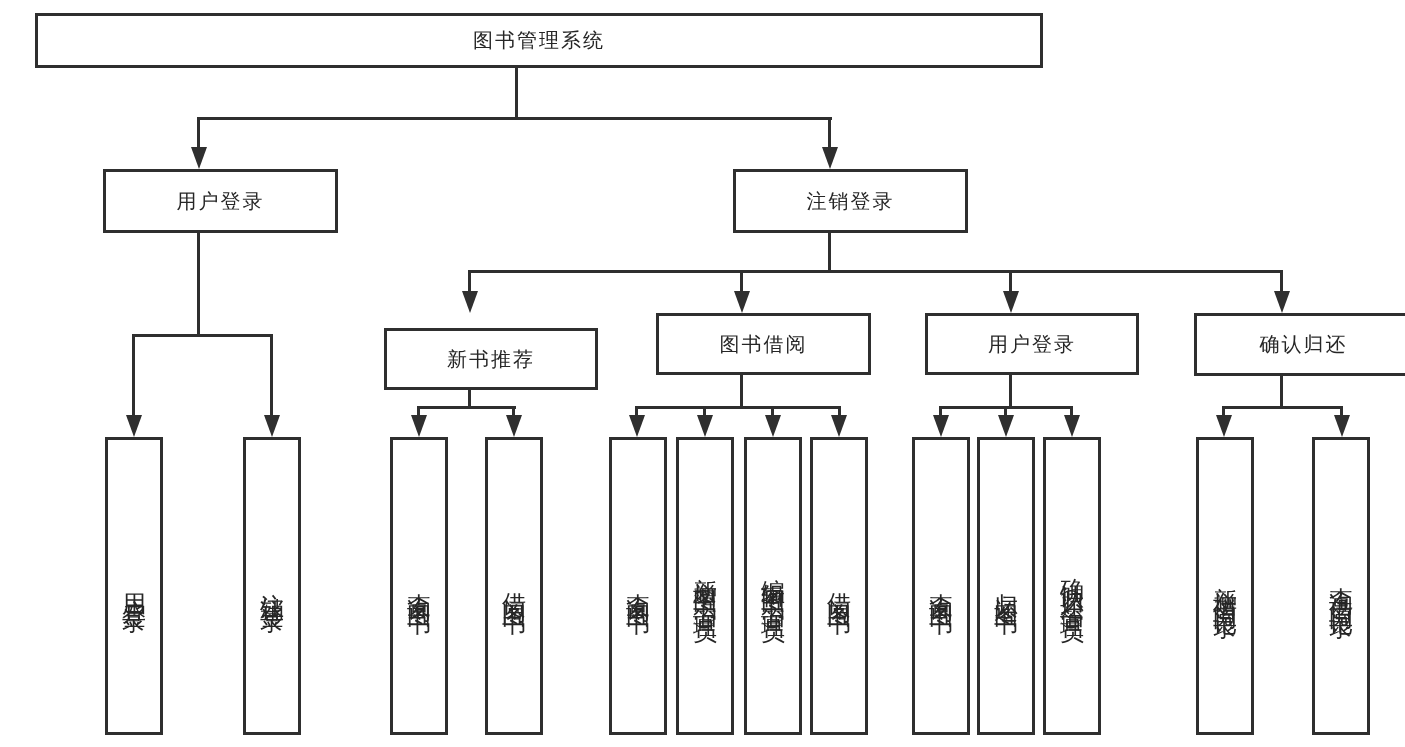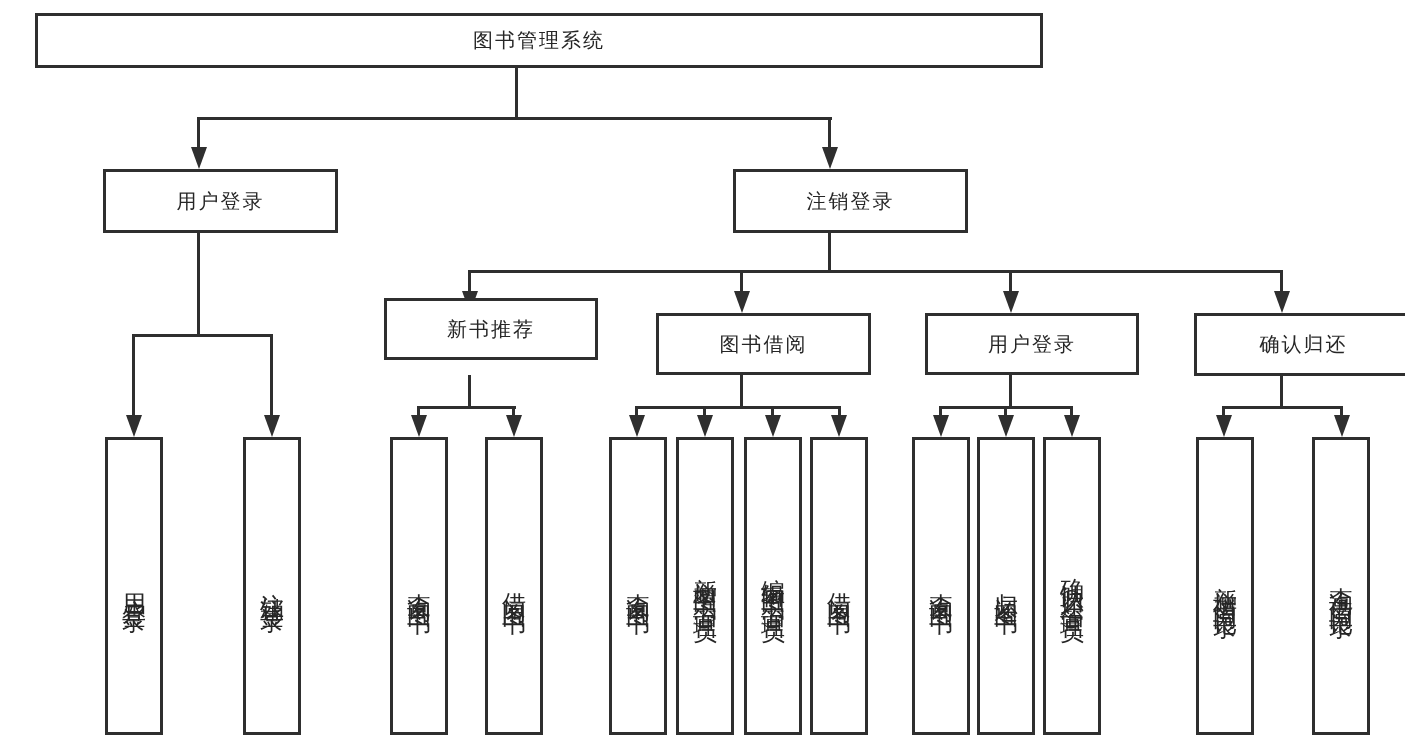--- a/index.html
+++ b/index.html
@@ -91,21 +91,21 @@
   <div class="line" style="left:1222px;top:406px;width:3px;height:13px;"></div>
   <div class="line" style="left:1340px;top:406px;width:3px;height:13px;"></div>
   <div class="arrow" style="left:1216px;top:415px;"></div>
   <div class="arrow" style="left:1334px;top:415px;"></div>
 
   <div class="box h" style="left:14px;top:13px;width:1008px;height:55px;">图书管理系统</div>
 
   <div class="box h" style="left:82px;top:169px;width:235px;height:64px;">用户登录</div>
   <div class="box h" style="left:712px;top:169px;width:235px;height:64px;">注销登录</div>
 
-  <div class="box h" style="left:363px;top:298px;width:214px;height:62px;">新书推荐</div>
+  <div class="box h" style="left:363px;top:328px;width:214px;height:62px;">新书推荐</div>
   <div class="box h" style="left:635px;top:313px;width:215px;height:62px;">图书借阅</div>
   <div class="box h" style="left:904px;top:313px;width:214px;height:62px;">用户登录</div>
   <div class="box h" style="left:1173px;top:313px;width:219px;height:63px;">确认归还</div>
 
   <div class="box v" style="left:105px;top:437px;width:58px;height:298px;">用户登录</div>
   <div class="box v" style="left:243px;top:437px;width:58px;height:298px;">注销登录</div>
 
   <div class="box v" style="left:390px;top:437px;width:58px;height:298px;">查询图书</div>
   <div class="box v" style="left:485px;top:437px;width:58px;height:298px;">借阅图书</div>
 

